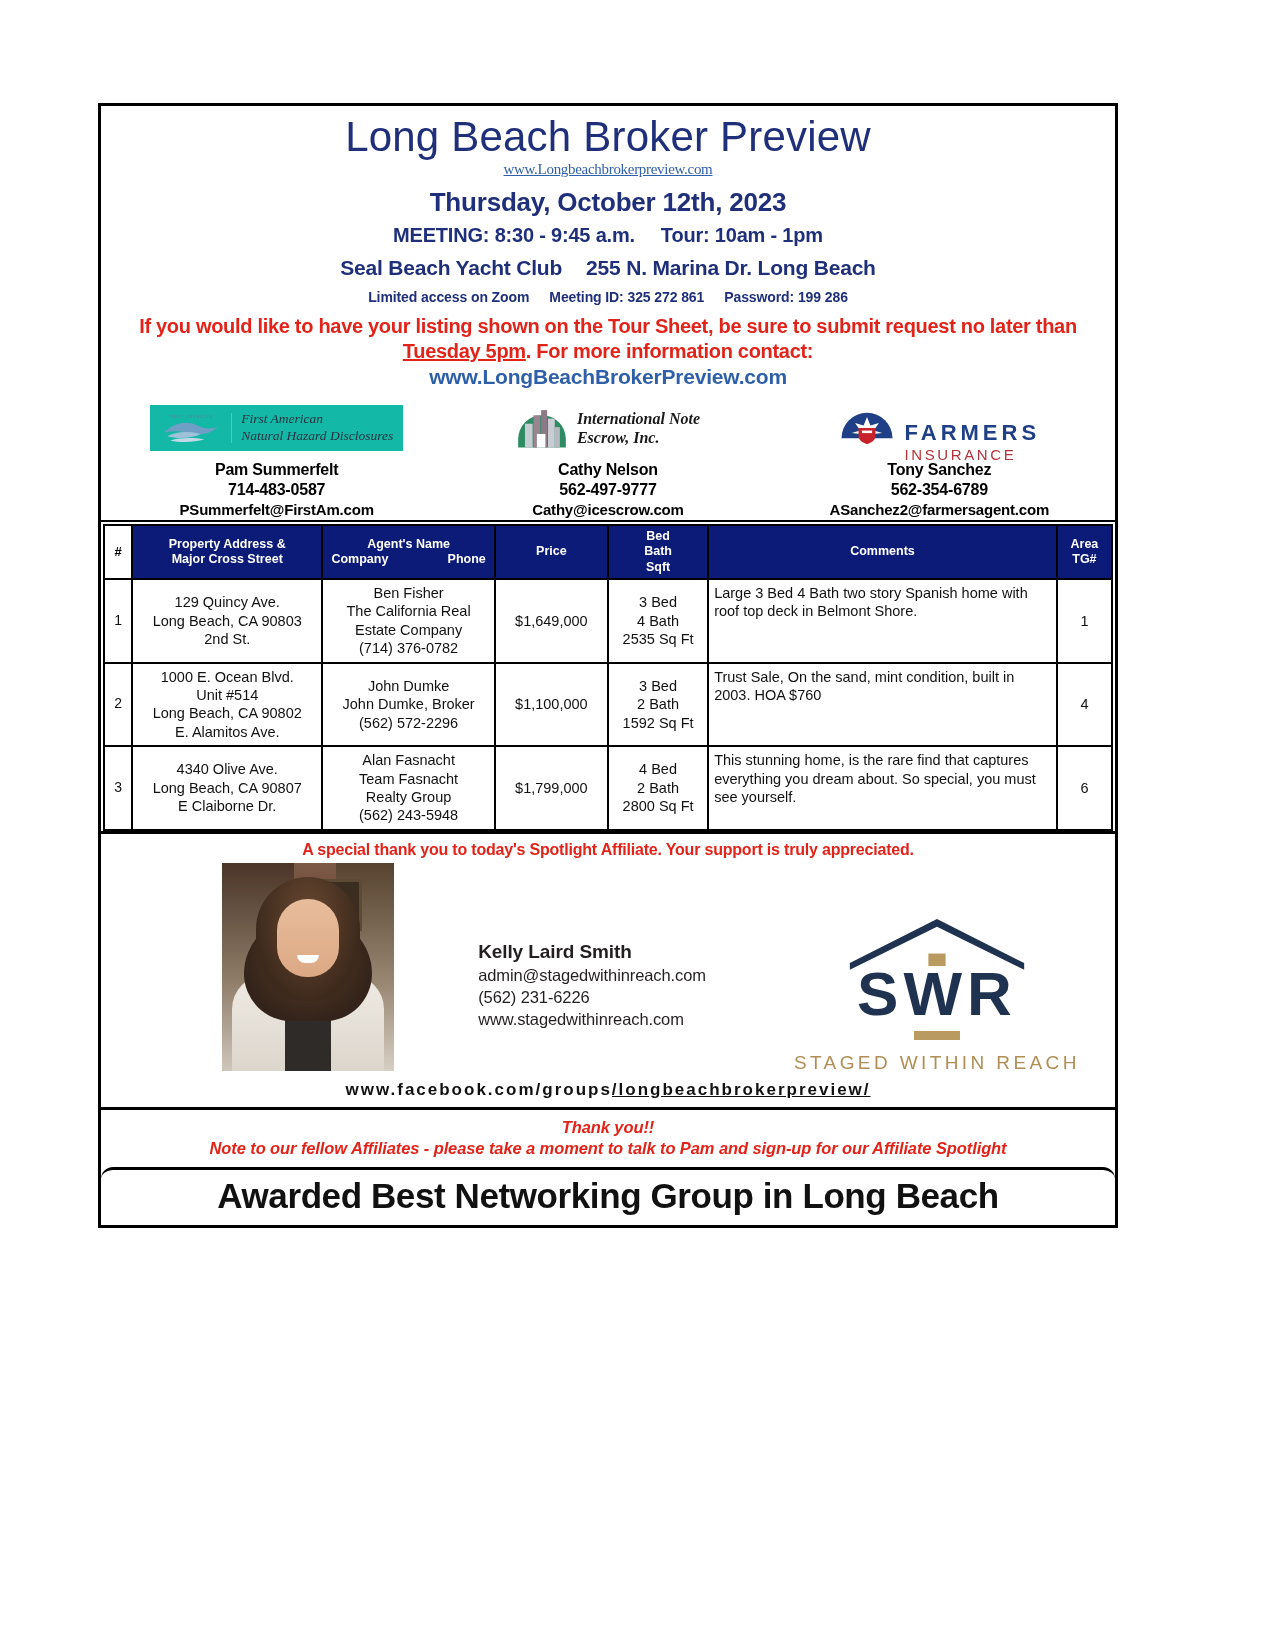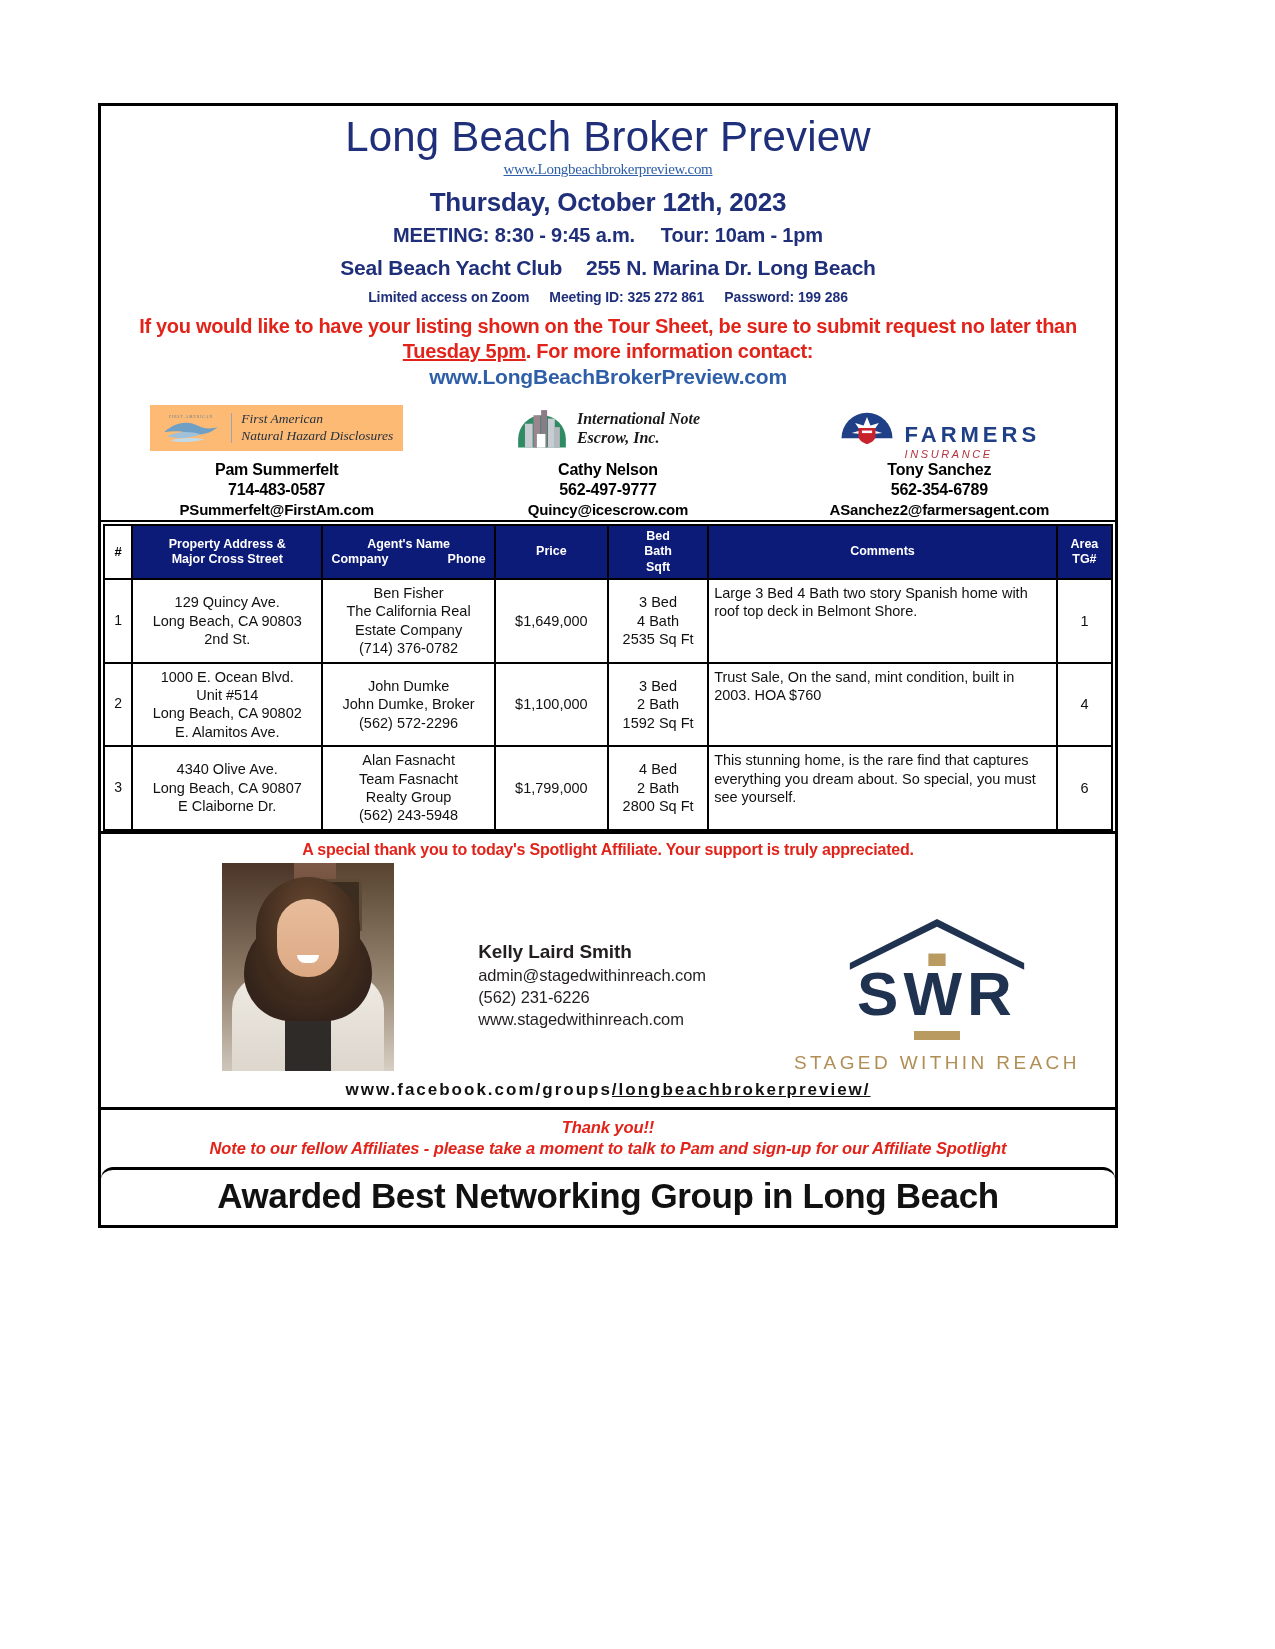--- a/index.html
+++ b/index.html
@@ -133,21 +133,21 @@
     font-weight: bold;
     color: #000;
     margin-top: 2px;
     letter-spacing: -0.2px;
   }
 
   
   .fa-logo {
     display: flex;
     align-items: center;
-    background: #fdba74;
+    background: #14b8a6;
     padding: 6px 10px;
   }
   .fa-bird { width: 62px; height: 34px; }
   .fa-div {
     width: 1px; height: 30px; background: #9aa6b3; margin: 0 9px;
   }
   .fa-text {
     font-family: "Liberation Serif", serif;
     font-size: 13.5px;
     line-height: 1.25;
@@ -175,25 +175,24 @@
   .farmers-mark { width: 56px; height: 34px; }
   .farmers-text { margin-left: 10px; text-align: left; margin-top: 28px; }
   .farmers-word {
     font-size: 22px;
     font-weight: bold;
     color: #1f3f86;
     letter-spacing: 4px;
     line-height: 1;
   }
   .farmers-sub {
-    font-size: 11px;
+    font-size: 15px;
     color: #b4323c;
     letter-spacing: 2.6px;
     margin-top: 2px;
-    font-style: italic;
   }
 
   
   .listing-table {
     width: calc(100% - 4px);
     margin: 0 2px;
     border-collapse: collapse;
     table-layout: fixed;
   }
   .listing-table th {
@@ -404,21 +403,21 @@
             <rect x="45" y="26" width="6" height="24" fill="#b6b9c0"></rect>
           </svg>
           <div class="ice-text">
             <div>International Note</div>
             <div>Escrow, Inc.</div>
           </div>
         </div>
       </div>
       <div class="aff-name">Cathy Nelson</div>
       <div class="aff-phone">562-497-9777</div>
-      <div class="aff-email">Quincy@icescrow.com</div>
+      <div class="aff-email">Cathy@icescrow.com</div>
     </div>
 
     <div class="affiliate">
       <div class="aff-logo">
         <div class="farmers-wrap">
           <svg class="farmers-mark" viewBox="0 0 64 40">
             <path d="M32 2 A30 30 0 0 1 62 32 L2 32 A30 30 0 0 1 32 2 Z" fill="#1f3f86"></path>
             <path d="M32 7 L36 17 L46 14 L40 23 L50 26 L32 28 L14 26 L24 23 L18 14 L28 17 Z" fill="#ffffff"></path>
             <path d="M22 20 L42 20 L42 30 C42 36 32 39 32 39 C32 39 22 36 22 30 Z" fill="#c8232c"></path>
             <path d="M26 23 L38 23 L38 26 L26 26 Z" fill="#ffffff"></path>

